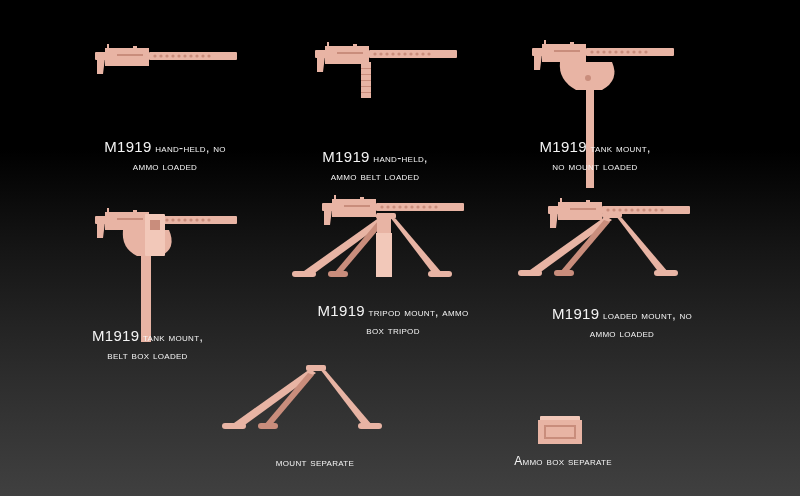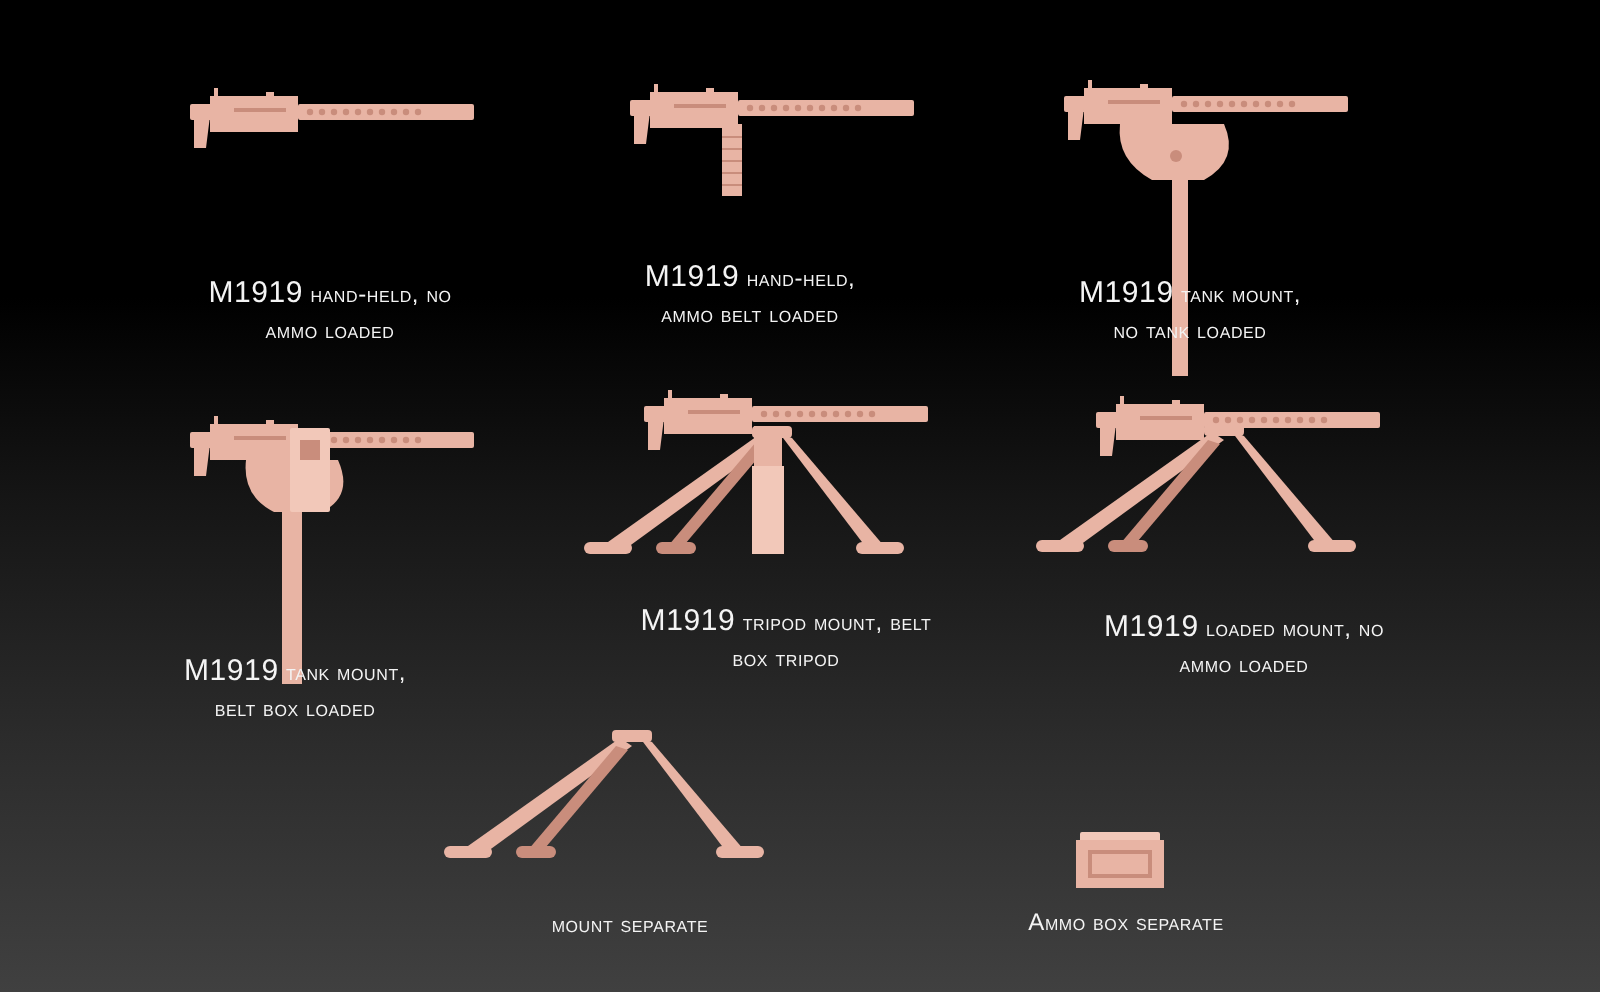--- a/index.html
+++ b/index.html
@@ -71,25 +71,25 @@
 <svg class="fig" style="left:532px;top:40px" width="150" height="160" viewBox="0 0 150 160">
   <use href="#gun"></use>
   <path class="p" d="M28 22 L80 22 Q88 40 70 50 L44 50 Q26 40 28 22 Z"></path>
   <circle class="d" cx="56" cy="38" r="3"></circle>
   <rect class="p" x="54" y="50" width="8" height="98"></rect>
 </svg>
 
 <div class="cap" style="left:80px;top:138px;width:170px">
   <span class="big">M1919</span> <span>hand-held, no</span><br><span>ammo loaded</span>
 </div>
-<div class="cap" style="left:295px;top:130px;width:160px">
+<div class="cap" style="left:295px;top:148px;width:160px">
   <span class="big">M1919</span> <span>hand-held,</span><br><span>ammo belt loaded</span>
 </div>
 <div class="cap" style="left:515px;top:138px;width:160px">
-  <span class="big">M1919</span> <span>tank mount,</span><br><span>no tank loaded</span>
+  <span class="big">M1919</span> <span>tank mount,</span><br><span>no mount loaded</span>
 </div>
 
 <svg class="fig" style="left:95px;top:208px" width="150" height="140" viewBox="0 0 150 140">
   <use href="#gun"></use>
   <path class="p" d="M28 22 L74 22 Q82 40 66 48 L42 48 Q26 40 28 22 Z"></path>
   <rect class="l" x="50" y="6" width="20" height="42" rx="1"></rect>
   <rect class="d" x="55" y="12" width="10" height="10"></rect>
   <rect class="p" x="46" y="48" width="10" height="86"></rect>
 </svg>
 
@@ -110,21 +110,21 @@
     </g>
   <g transform="translate(0,14)">
       <use href="#tripod"></use>
     </g>
 </svg>
 
 <div class="cap" style="left:70px;top:327px;width:155px">
   <span class="big">M1919</span> <span>tank mount,</span><br><span>belt box loaded</span>
 </div>
 <div class="cap" style="left:288px;top:302px;width:210px">
-  <span class="big">M1919</span> <span>tripod mount, belt</span><br><span>box tripod</span>
+  <span class="big">M1919</span> <span>tripod mount, ammo</span><br><span>box tripod</span>
 </div>
 <div class="cap" style="left:527px;top:305px;width:190px">
   <span class="big">M1919</span> <span>loaded mount, no</span><br><span>ammo loaded</span>
 </div>
 
 <svg class="fig" style="left:212px;top:363px" width="180" height="70" viewBox="0 0 180 70">
   <g transform="translate(10,2)">
       <use href="#tripod"></use>
     </g>
 </svg>

